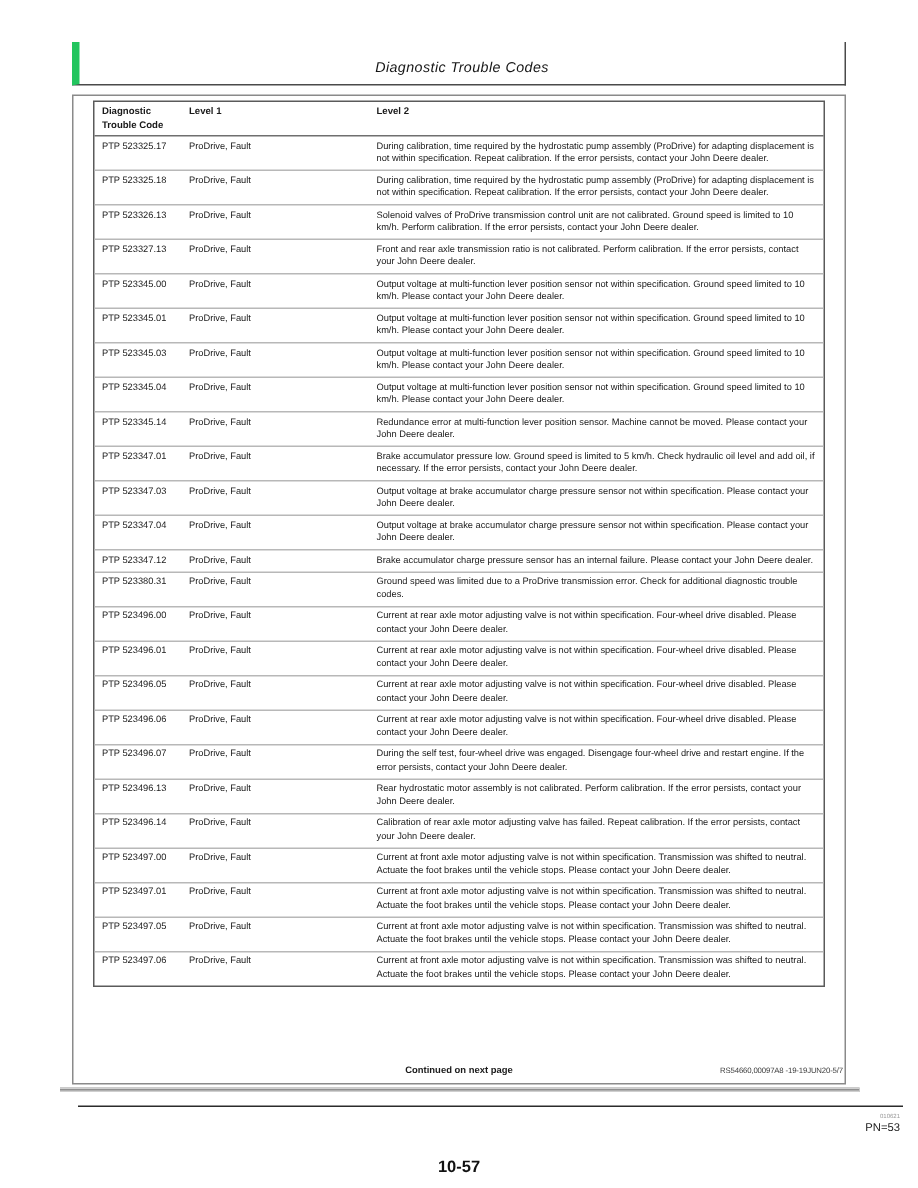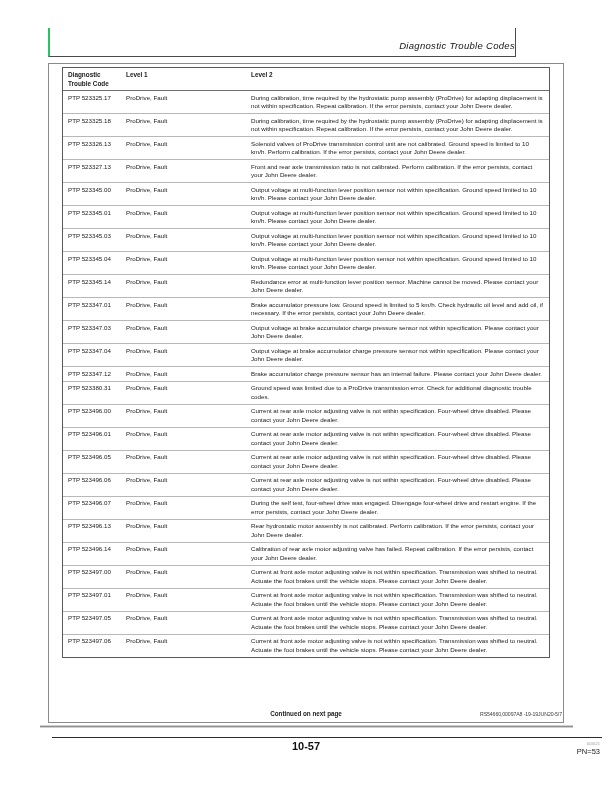--- a/index.html
+++ b/index.html
@@ -8,25 +8,25 @@
     width: 612px; height: 792px;
     position: relative;
     font-family: "Liberation Sans", sans-serif;
     color: #1a1a1a;
     overflow: hidden;
   }
 
   
   .header-band {
     position: absolute;
-    left: 48px; top: 28px; width: 468px; height: 29px;
-    border-left: 2px solid #22c55e;
+    left: 48px; top: 28px; width: 516px; height: 29px;
+    border-left: 5px solid #22c55e;
     border-right: 1px solid #4a4a4a;
     border-bottom: 1px solid #4a4a4a;
-    display: flex; align-items: flex-end; justify-content: flex-end;
+    display: flex; align-items: flex-end; justify-content: center;
   }
   .header-title {
     font-style: italic;
     font-size: 9.5px;
     letter-spacing: 0.3px;
     padding-bottom: 5px;
     color: #151515;
   }
 
   
@@ -89,21 +89,21 @@
     border-top: 1px solid #cfcfcf;
     border-bottom: 1px solid #cfcfcf;
   }
   .footer-dark-rule {
     position: absolute;
     left: 52px; top: 737px; width: 550px; height: 1.3px;
     background: #2b2b2b;
   }
   .page-number {
     position: absolute;
-    left: 0; right: 0; top: 740px;
+    left: 0; right: 0; top: 772px;
     text-align: center;
     font-weight: bold;
     font-size: 11px;
     color: #111;
   }
   .print-code {
     position: absolute;
     right: 12px; top: 741px;
     font-size: 4px;
     color: #999;

